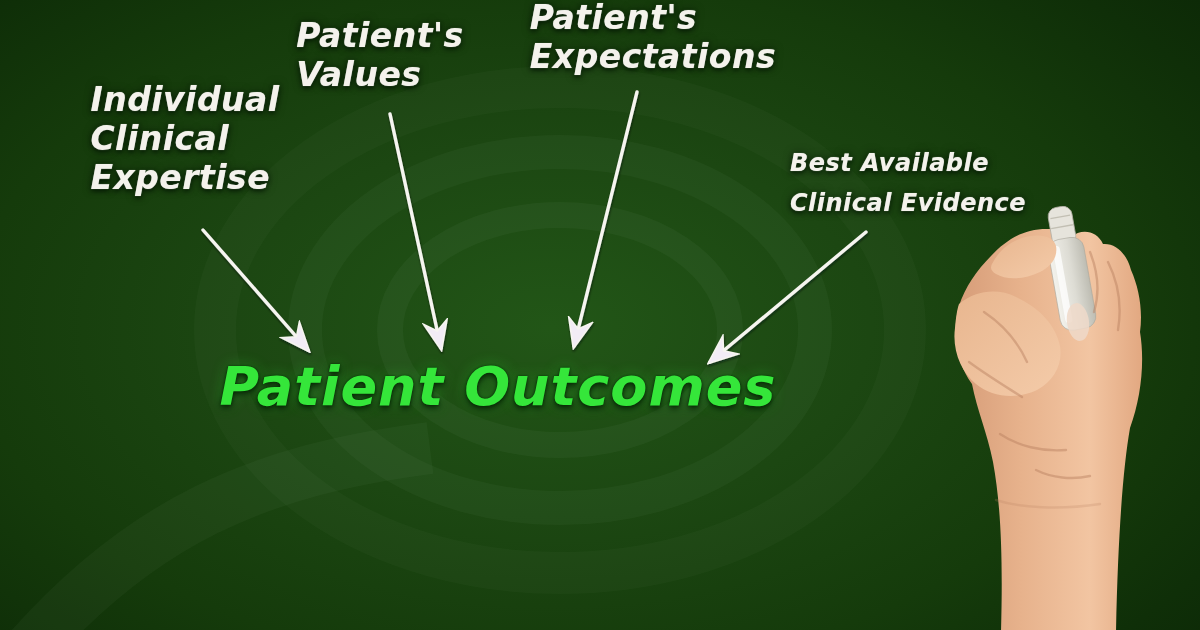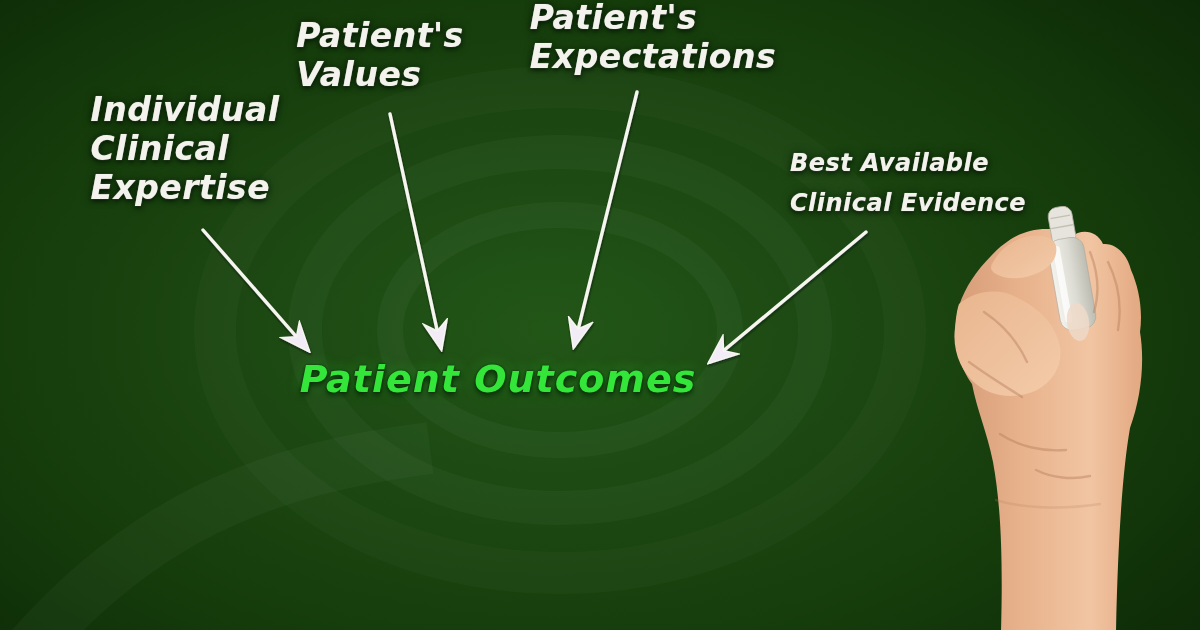--- a/index.html
+++ b/index.html
@@ -14,26 +14,26 @@
   .label{
     position:absolute;transform:translateX(-50%);
     text-align:left;white-space:pre-line;
     font-style:italic;font-weight:bold;letter-spacing:.5px;
     color:#f4f2ec;
     text-shadow:
       0 0 1px rgba(245,255,245,.55),
       0 2px 4px rgba(4,22,3,.85),
       0 0 9px rgba(0,14,0,.55);
   }
-  .f1{left:185px;top:90px;font-size:33px;line-height:39px;}
+  .f1{left:185px;top:80px;font-size:33px;line-height:39px;}
   .f2{left:380px;top:16px;font-size:33px;line-height:39px;}
   .f3{left:653px;top:-2px;font-size:33px;line-height:39px;}
   .f4{left:908px;top:143px;font-size:24px;line-height:40px;}
   .center-label{
-    left:498px;top:348px;font-size:38px;line-height:62px;letter-spacing:1px;
+    left:498px;top:356px;font-size:54px;line-height:62px;letter-spacing:1px;
     color:#35e63a;
     text-shadow:
       0 0 2px rgba(2,40,2,.95),
       0 3px 6px rgba(0,20,0,.85),
       0 0 14px rgba(53,230,58,.38);
   }
 </style>
 </head>
 <body>
 

